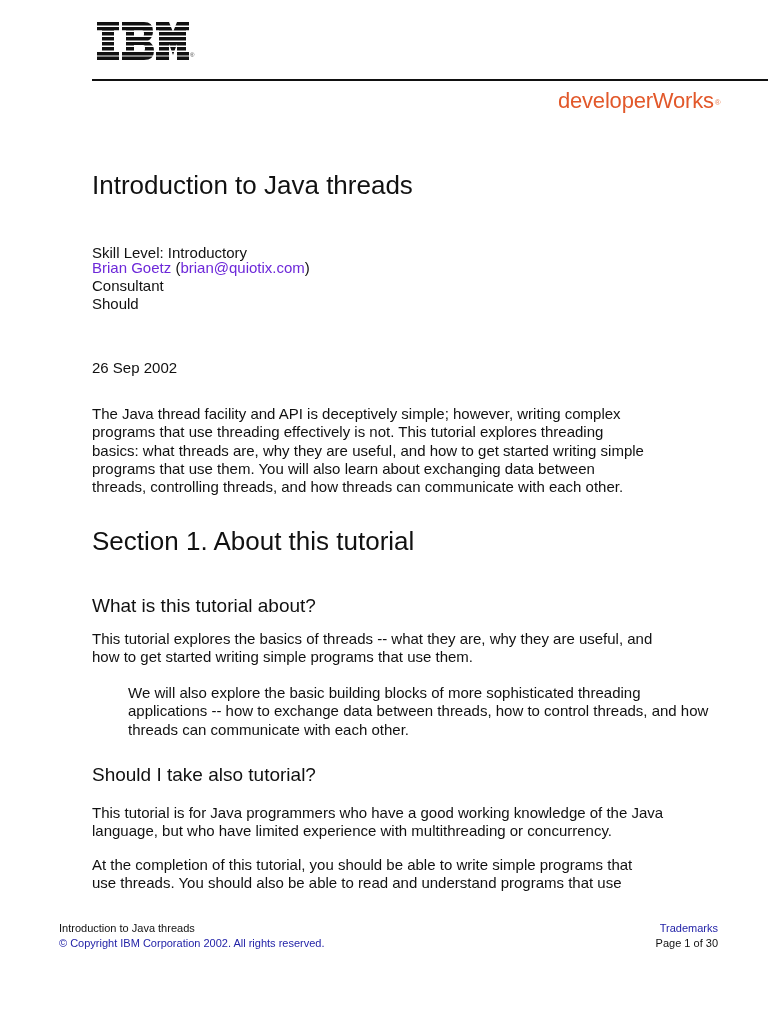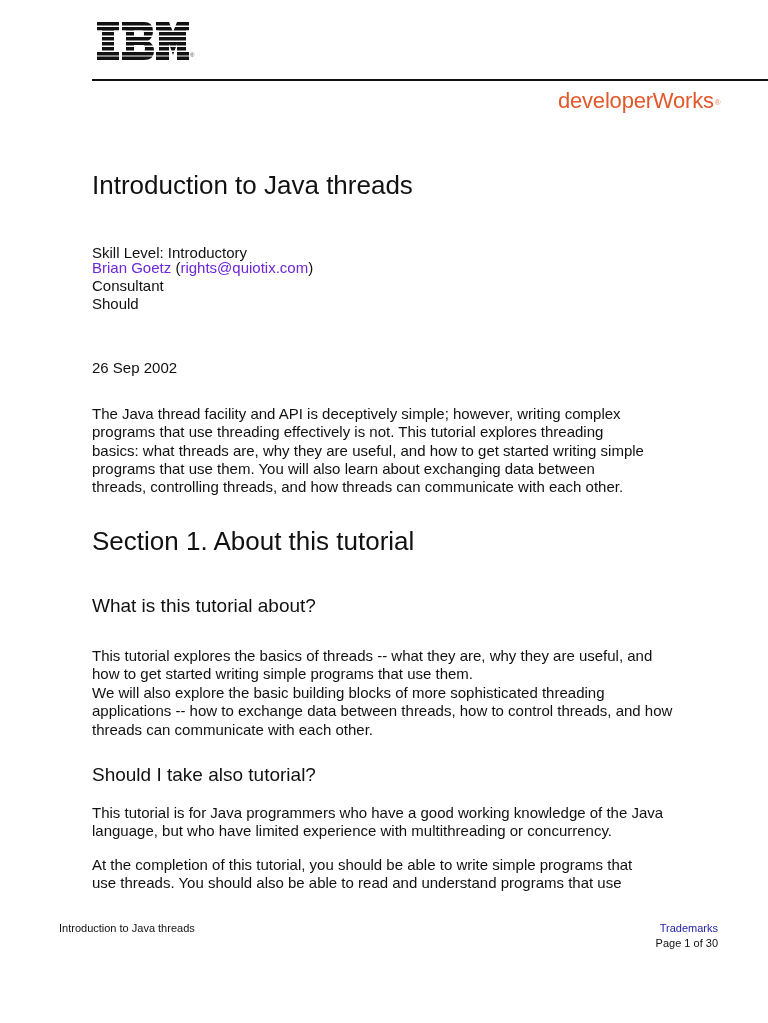--- a/index.html
+++ b/index.html
@@ -63,39 +63,40 @@
 <div class="abs header-rule"></div>
 <div class="abs dw-logo">
   <span>developerWorks</span><span class="dw-reg">®</span>
 </div>
 
 <div class="abs content title">Introduction to Java threads</div>
 <div class="abs content skill">Skill Level: Introductory</div>
 
 <div class="abs content author">
   <div>
-    <span class="blue">Brian Goetz</span><span> (</span><span class="blue">rights@quiotix.com</span><span>)</span>
+    <span class="blue">Brian Goetz</span><span> (</span><span class="blue">brian@quiotix.com</span><span>)</span>
   </div>
   <div>Consultant</div>
   <div>Should</div>
 </div>
 
 <div class="abs content date">26 Sep 2002</div>
 
 <div class="abs content para abstract" style="width:560px;">The Java thread facility and API is deceptively simple; however, writing complex programs that use threading effectively is not. This tutorial explores threading basics: what threads are, why they are useful, and how to get started writing simple programs that use them. You will also learn about exchanging data between threads, controlling threads, and how threads can communicate with each other.</div>
 
 <div class="abs content section-h">Section 1. About this tutorial</div>
 
 <div class="abs content sub-h h-what">What is this tutorial about?</div>
-<div class="abs content para p1" style="width:590px;margin-top:17px;">This tutorial explores the basics of threads -- what they are, why they are useful, and how to get started writing simple programs that use them.</div>
-<div class="abs content para p2" style="width:590px;">We will also explore the basic building blocks of more sophisticated threading applications -- how to exchange data between threads, how to control threads, and how threads can communicate with each other.</div>
+<div class="abs content para p1" style="width:590px;">This tutorial explores the basics of threads -- what they are, why they are useful, and how to get started writing simple programs that use them.</div>
+<div class="abs content para p2" style="width:590px;margin-left:36px;">We will also explore the basic building blocks of more sophisticated threading applications -- how to exchange data between threads, how to control threads, and how threads can communicate with each other.</div>
 
 <div class="abs content sub-h h-should">Should I take also tutorial?</div>
 <div class="abs content para p3" style="width:600px;">This tutorial is for Java programmers who have a good working knowledge of the Java language, but who have limited experience with multithreading or concurrency.</div>
 <div class="abs content para p4" style="width:560px;">At the completion of this tutorial, you should be able to write simple programs that use threads. You should also be able to read and understand programs that use</div>
 
 <div class="abs footer footer-left">
   <div>Introduction to Java threads</div>
+  <div class="blue">© Copyright IBM Corporation 2002. All rights reserved.</div>
 </div>
 <div class="abs footer footer-right">
   <div class="blue">Trademarks</div>
   <div>Page 1 of 30</div>
 </div>
 
 </body></html>

